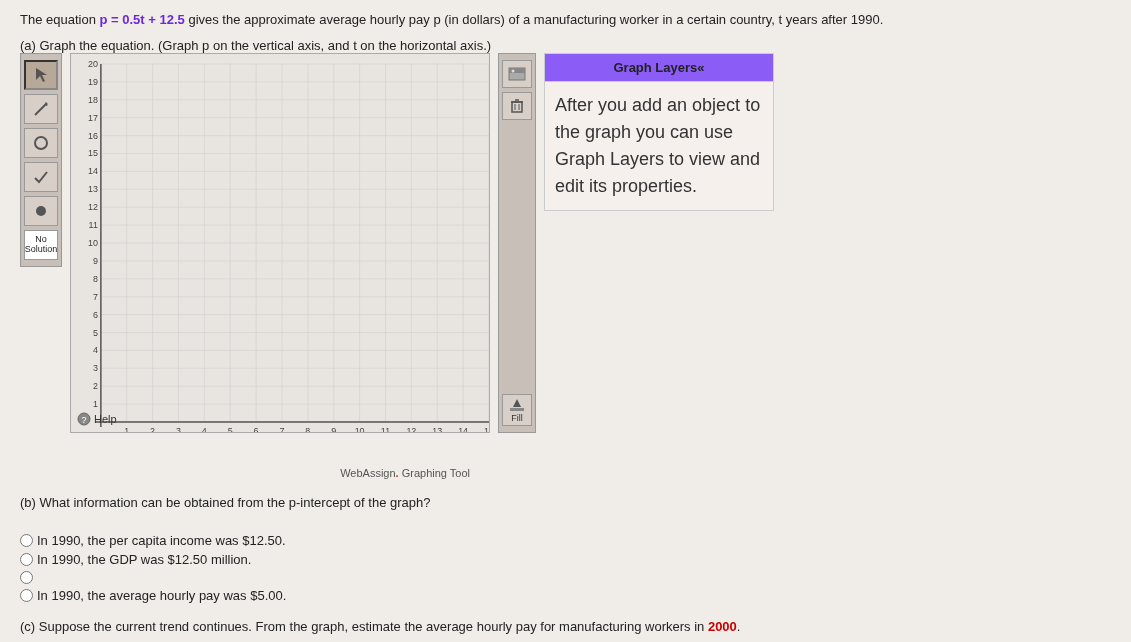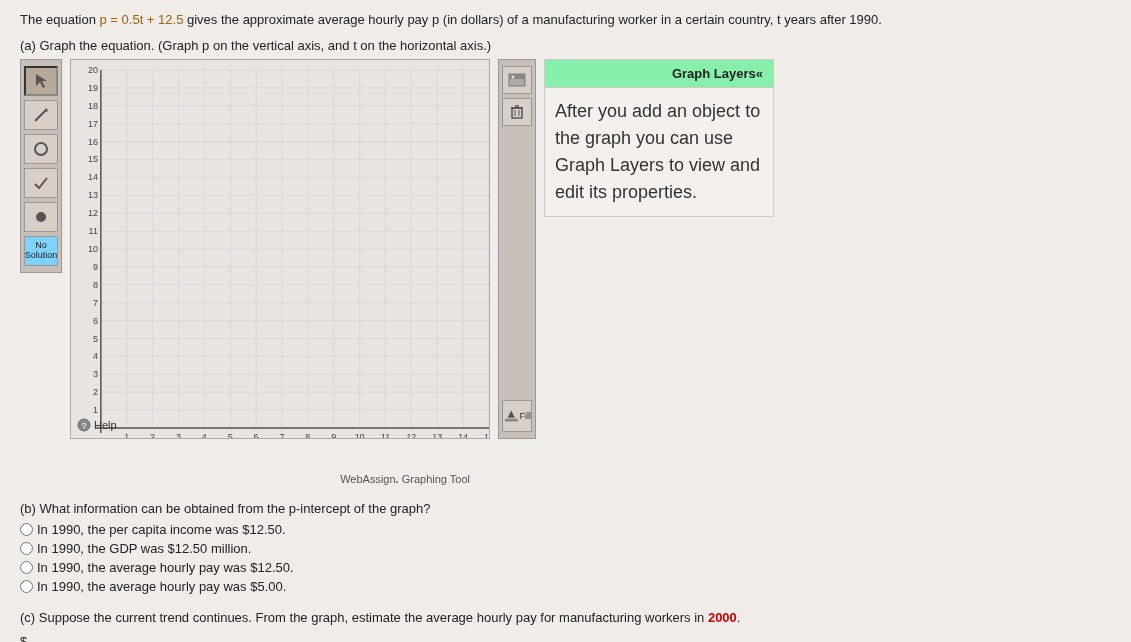--- a/index.html
+++ b/index.html
@@ -16,27 +16,27 @@
       padding: 10px 20px;
     }
 
     .equation-text {
       font-size: 13px;
       margin-bottom: 8px;
       line-height: 1.5;
     }
 
     .equation-highlight {
-      color: #a16207;
-      font-weight: normal;
+      color: #6d28d9;
+      font-weight: bold;
     }
 
     .part-a-label {
       font-size: 13px;
-      margin-bottom: 6px;
+      margin-bottom: 0;
     }
 
     .graphing-area {
       display: flex;
       align-items: flex-start;
       gap: 8px;
       margin-bottom: 16px;
     }
 
     
@@ -66,21 +66,21 @@
 
     .tool-btn.active {
       background: #b8a898;
       border: 2px inset #888;
     }
 
     .tool-btn-text {
       font-size: 9px;
       text-align: center;
       line-height: 1.1;
-      background: #7dd3fc;
+      background: #ffffff;
       border: 1px solid #999;
       width: 34px;
       height: 30px;
       display: flex;
       align-items: center;
       justify-content: center;
       cursor: pointer;
     }
 
     .graph-canvas {
@@ -138,62 +138,63 @@
       cursor: pointer;
       font-size: 12px;
     }
 
     .fill-btn {
       width: 30px;
       height: 32px;
       background: #d8d0c8;
       border: 1px solid #999;
       display: flex;
+      flex-direction: column;
       align-items: center;
       justify-content: center;
       cursor: pointer;
       font-size: 9px;
       color: #333;
     }
 
     
     .graph-layers-panel {
       background: #f5f0eb;
       border: 1px solid #ccc;
       width: 230px;
       padding: 0;
       font-size: 12px;
     }
 
     .graph-layers-header {
       display: flex;
-      justify-content: flex-end;
+      justify-content: center;
       align-items: center;
       padding: 6px 10px;
       font-weight: bold;
       font-size: 13px;
       border-bottom: 1px solid #ccc;
-      background: #86efac;
+      background: #8b5cf6;
     }
 
     .graph-layers-body {
       padding: 10px;
       font-size: 18px;
       line-height: 1.5;
       color: #333;
     }
 
     
     .part-b {
       margin-bottom: 14px;
     }
 
     .part-b-question {
       font-size: 13px;
-      margin-bottom: 6px;
+      margin-bottom: 23px;
     }
 
     .radio-option {
       display: flex;
       align-items: center;
       gap: 4px;
       margin-bottom: 4px;
       font-size: 13px;
     }
 
@@ -447,21 +448,20 @@
     <div class="radio-option">
       <input type="radio" name="part_b" style="">
       <span>In 1990, the per capita income was $12.50.</span>
     </div>
     <div class="radio-option">
       <input type="radio" name="part_b" style="">
       <span>In 1990, the GDP was $12.50 million.</span>
     </div>
     <div class="radio-option">
       <input type="radio" name="part_b" style="">
-      <span>In 1990, the average hourly pay was $12.50.</span>
     </div>
     <div class="radio-option">
       <input type="radio" name="part_b" style="">
       <span>In 1990, the average hourly pay was $5.00.</span>
     </div>
   </div>
 
   <div class="part-c">
     <div class="part-c-text">
       <span>(c) Suppose the current trend continues. From the graph, estimate the average hourly pay for manufacturing workers in </span><span class="part-c-highlight">2000</span><span>.</span>

